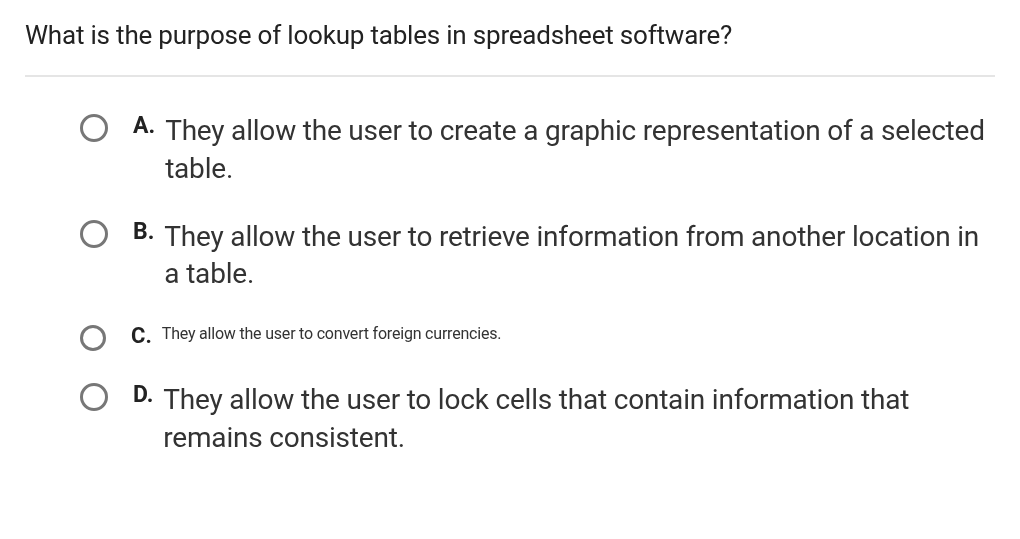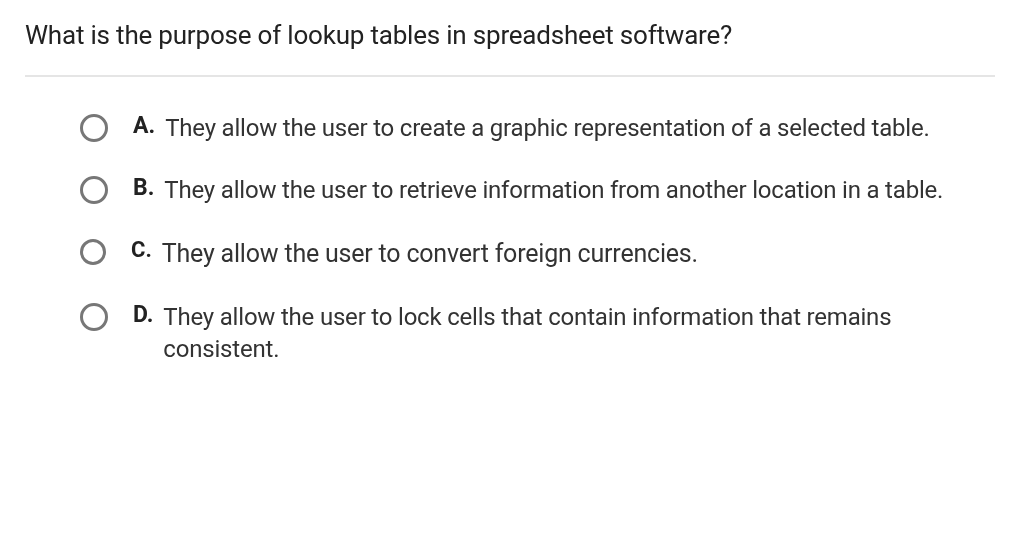--- a/index.html
+++ b/index.html
@@ -51,31 +51,31 @@
       align-items: flex-start;
     }
     .option-letter {
       font-weight: 700;
       font-size: 23px;
       color: #222;
       margin-right: 10px;
       white-space: nowrap;
     }
     .option-text {
-      font-size: 24px;
+      font-size: 28px;
       font-weight: 400;
       color: #333;
       line-height: 1.35;
       letter-spacing: -0.2px;
     }
     .option-c .option-letter {
       font-size: 22px;
     }
     .option-c .option-text {
-      font-size: 25px;
+      font-size: 16px;
     }
     .option-c .radio {
       width: 26px;
       height: 26px;
     }
   </style>
 </head>
 <body>
 
 <div class="question">What is the purpose of lookup tables in spreadsheet software?</div>

